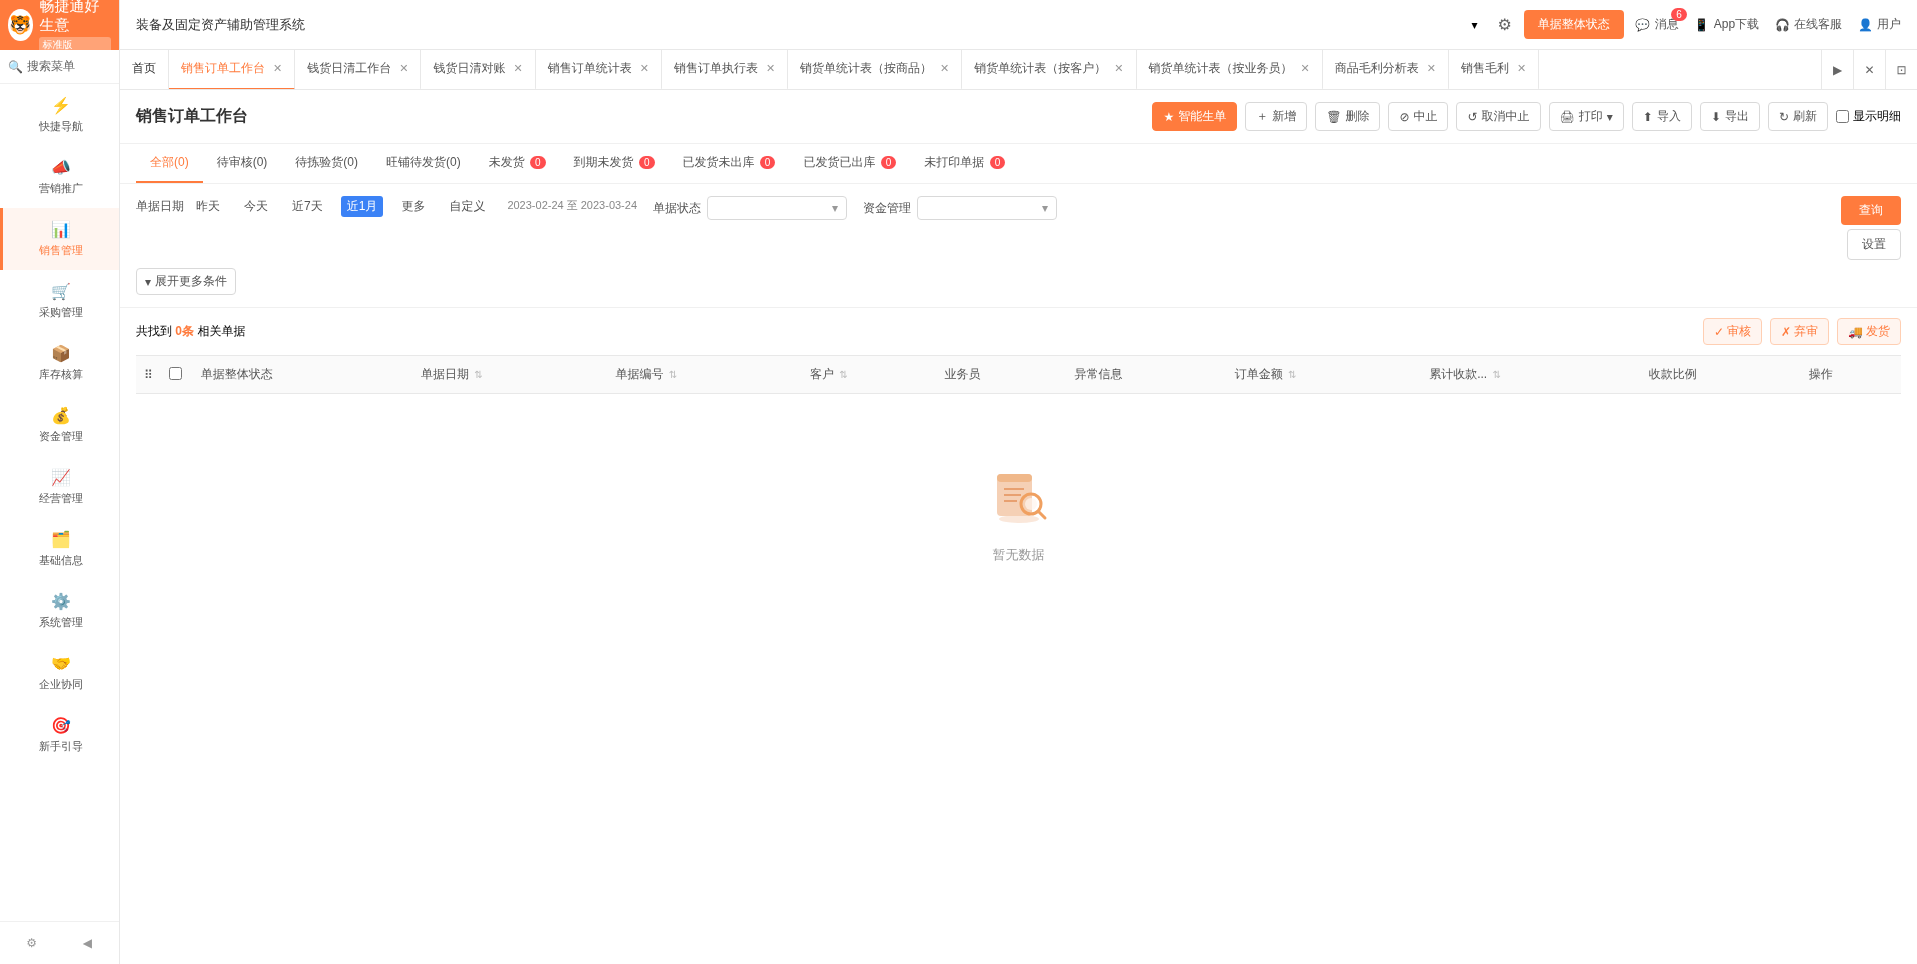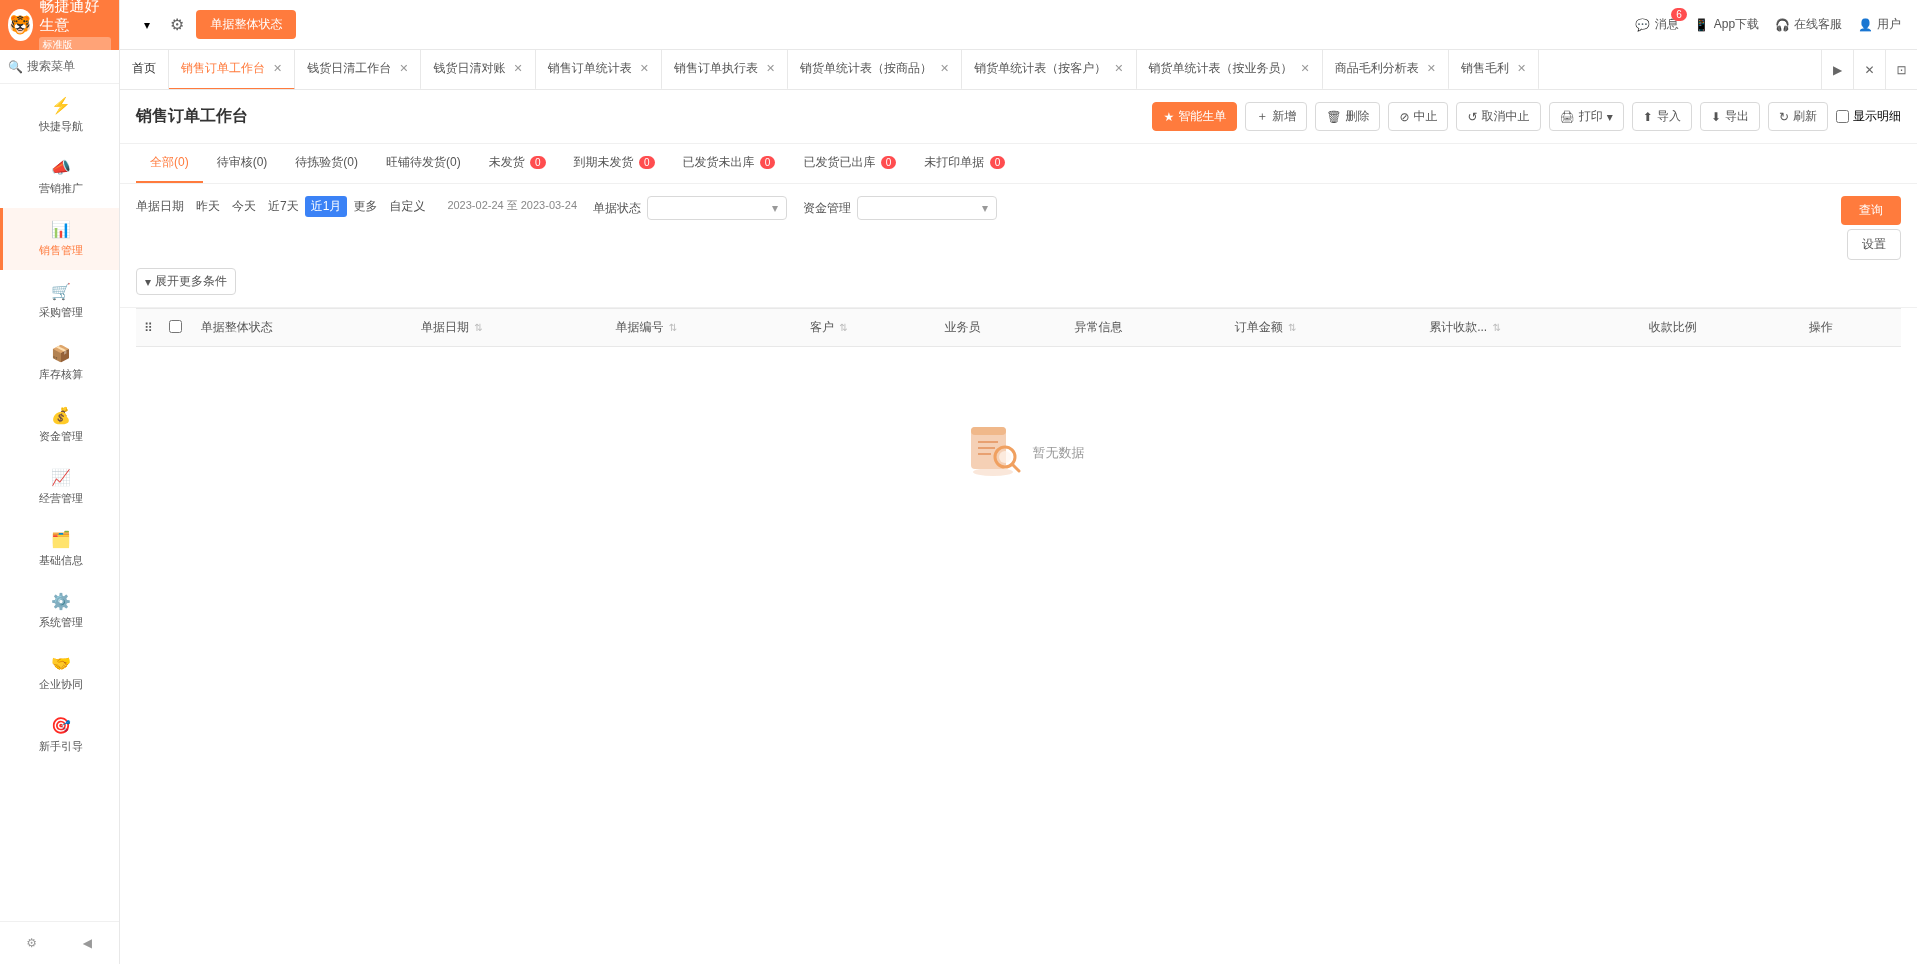--- a/index.html
+++ b/index.html
@@ -56,21 +56,21 @@
     
     .sub-tabs { display: flex; align-items: center; padding: 0 16px; border-bottom: 1px solid #f0f0f0; background: #fff; gap: 0; }
     .sub-tab { padding: 10px 14px; cursor: pointer; font-size: 12px; color: #555; border-bottom: 2px solid transparent; white-space: nowrap; }
     .sub-tab.active { color: #ff7b3d; border-bottom: 2px solid #ff7b3d; font-weight: normal; }
     .sub-tab .count-badge { background: #ff4d4f; color: #fff; border-radius: 10px; font-size: 10px; padding: 1px 5px; margin-left: 2px; }
 
     
     .filter-bar { padding: 12px 16px; background: #fff; border-bottom: 1px solid #f0f0f0; }
     .filter-item { display: flex; align-items: center; gap: 6px; }
     .filter-label { color: #555; white-space: nowrap; font-size: 12px; }
-    .filter-dates { display: flex; align-items: flex-end; gap: 0; }
+    .filter-dates { display: flex; align-items: flex-end; gap: 12px; }
     .date-quick-btn { padding: 2px 6px; border-radius: 3px; cursor: pointer; color: #555; font-size: 12px; }
     .date-quick-btn.active { background: #3b82f6; color: #fff; border-radius: 3px; }
     .date-range { font-size: 11px; color: #888; margin-top: 2px; }
     .filter-select { display: flex; align-items: center; gap: 4px; border: 1px solid #d9d9d9; border-radius: 4px; padding: 4px 8px; min-width: 160px; cursor: pointer; background: #fff; }
     .filter-select-arrow { margin-left: auto; color: #999; }
     .expand-btn { display: flex; align-items: center; gap: 4px; color: #555; cursor: pointer; font-size: 12px; padding: 4px 8px; border: 1px solid #d9d9d9; border-radius: 4px; background: #fff; }
     .query-btn { background: #ff7b3d; color: #fff; border: none; border-radius: 4px; padding: 6px 18px; cursor: pointer; font-size: 12px; }
     .set-btn { background: #fff; color: #555; border: 1px solid #d9d9d9; border-radius: 4px; padding: 6px 14px; cursor: pointer; font-size: 12px; }
 
     
@@ -80,21 +80,21 @@
     .table-action-btn { display: flex; align-items: center; gap: 3px; padding: 4px 10px; border-radius: 4px; cursor: pointer; font-size: 12px; color: #ff7b3d; border: 1px solid #ffcfb3; background: #fff5f0; }
 
     
     .data-table { width: 100%; border-collapse: collapse; font-size: 12px; }
     .data-table th { background: #fafafa; border-bottom: 1px solid #e8e8e8; border-top: 1px solid #e8e8e8; padding: 10px 8px; color: #555; font-weight: normal; white-space: nowrap; text-align: left; }
     .data-table th .sort-arrows { color: #bbb; font-size: 10px; margin-left: 2px; }
     .checkbox-col { width: 32px; }
     .drag-col { width: 24px; color: #bbb; }
 
     
-    .empty-state { display: flex; align-items: center; justify-content: center; padding: 60px 0; }
+    .empty-state { display: flex; flex-direction: column; align-items: center; justify-content: center; padding: 60px 0; }
     .empty-icon { width: 80px; height: 80px; position: relative; }
     .empty-text { color: #999; font-size: 13px; margin-top: 12px; }
 
     
     .pagination { display: flex; align-items: center; justify-content: space-between; padding: 10px 16px; border-top: 1px solid #f0f0f0; background: #fff; }
     .page-size { display: flex; align-items: center; gap: 6px; }
     .page-size-select { border: 1px solid #d9d9d9; border-radius: 4px; padding: 3px 6px; cursor: pointer; }
     .page-nav { display: flex; align-items: center; gap: 6px; }
     .page-nav-btn { width: 28px; height: 28px; display: flex; align-items: center; justify-content: center; border: 1px solid #d9d9d9; border-radius: 4px; cursor: pointer; color: #555; }
     .page-num-input { width: 40px; border: 1px solid #d9d9d9; border-radius: 4px; padding: 3px 6px; text-align: center; }
@@ -183,20 +183,21 @@
     </div>
     <div class="sidebar-bottom-btn">
       <span>◀</span>
     </div>
   </div>
 </div>
 
 <div class="main">
 
   <div class="topbar">
+    <span class="topbar-title">装备及固定资产辅助管理系统</span>
     <div class="topbar-dropdown">
       <span>▾</span>
     </div>
     <div class="gear-icon">⚙</div>
     <button class="topbar-action-btn">单据整体状态</button>
     <div class="topbar-right">
       <div class="topbar-right-item">
         <span>💬</span>
         <span>消息</span>
         <span class="badge">6</span>
@@ -389,20 +390,41 @@
         </div>
         <div style="margin-top:8px;">
           <div class="expand-btn" style="display:inline-flex;">
             <span>▾</span>
             <span>展开更多条件</span>
           </div>
         </div>
       </div>
 
       <div class="table-area">
+        <div class="table-summary">
+          <div>
+            <span>共找到</span>
+            <span class="highlight" style="color:#ff7b3d;font-weight:bold;">0条</span>
+            <span>相关单据</span>
+          </div>
+          <div class="table-actions">
+            <div class="table-action-btn">
+              <span>✓</span>
+              <span>审核</span>
+            </div>
+            <div class="table-action-btn">
+              <span>✗</span>
+              <span>弃审</span>
+            </div>
+            <div class="table-action-btn">
+              <span>🚚</span>
+              <span>发货</span>
+            </div>
+          </div>
+        </div>
 
         <table class="data-table">
           <thead>
             <tr>
               <th class="drag-col">⠿</th>
               <th class="checkbox-col">
                 <input type="checkbox" style="">
               </th>
               <th>
                 <span>单据整体状态</span>

